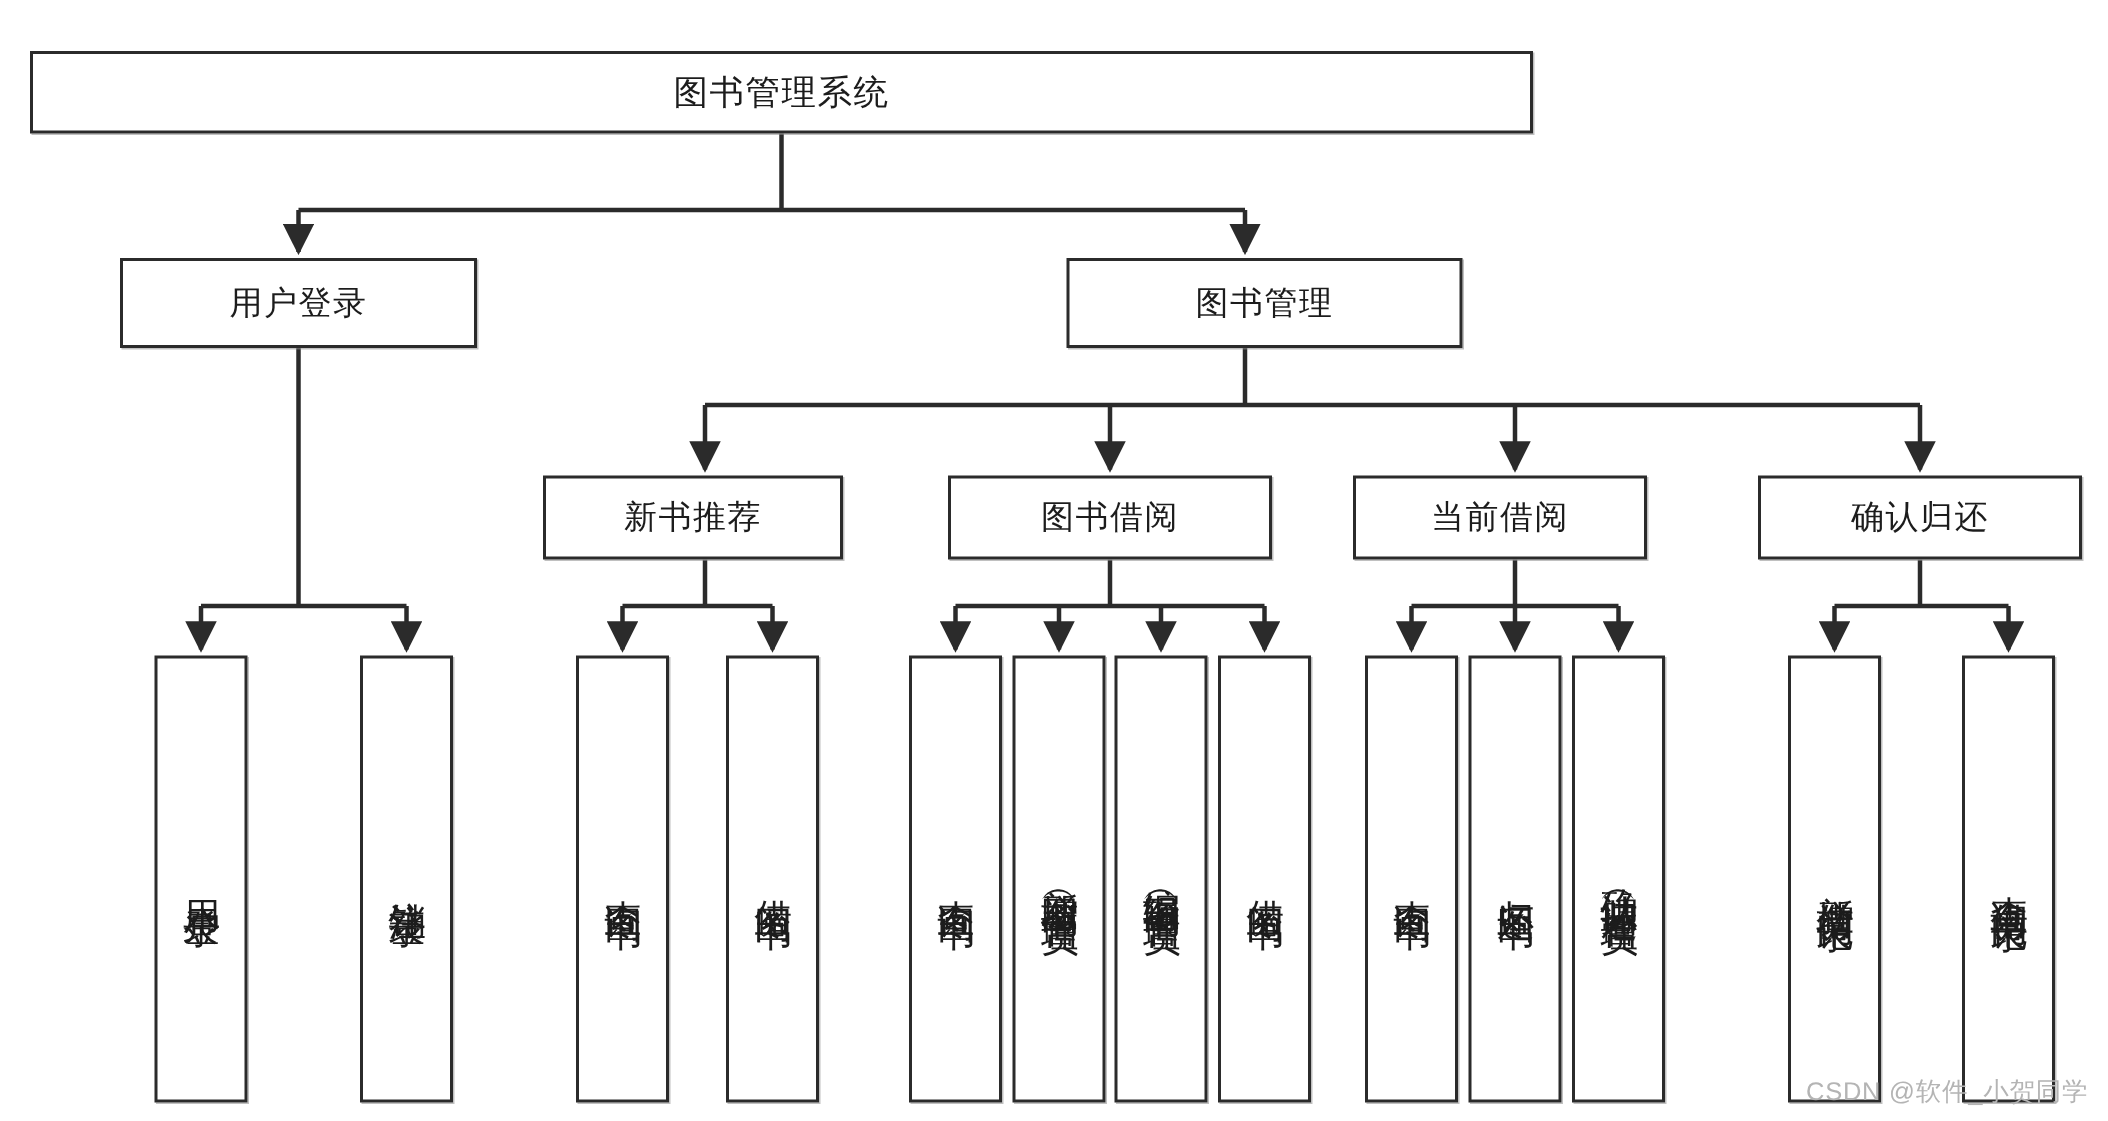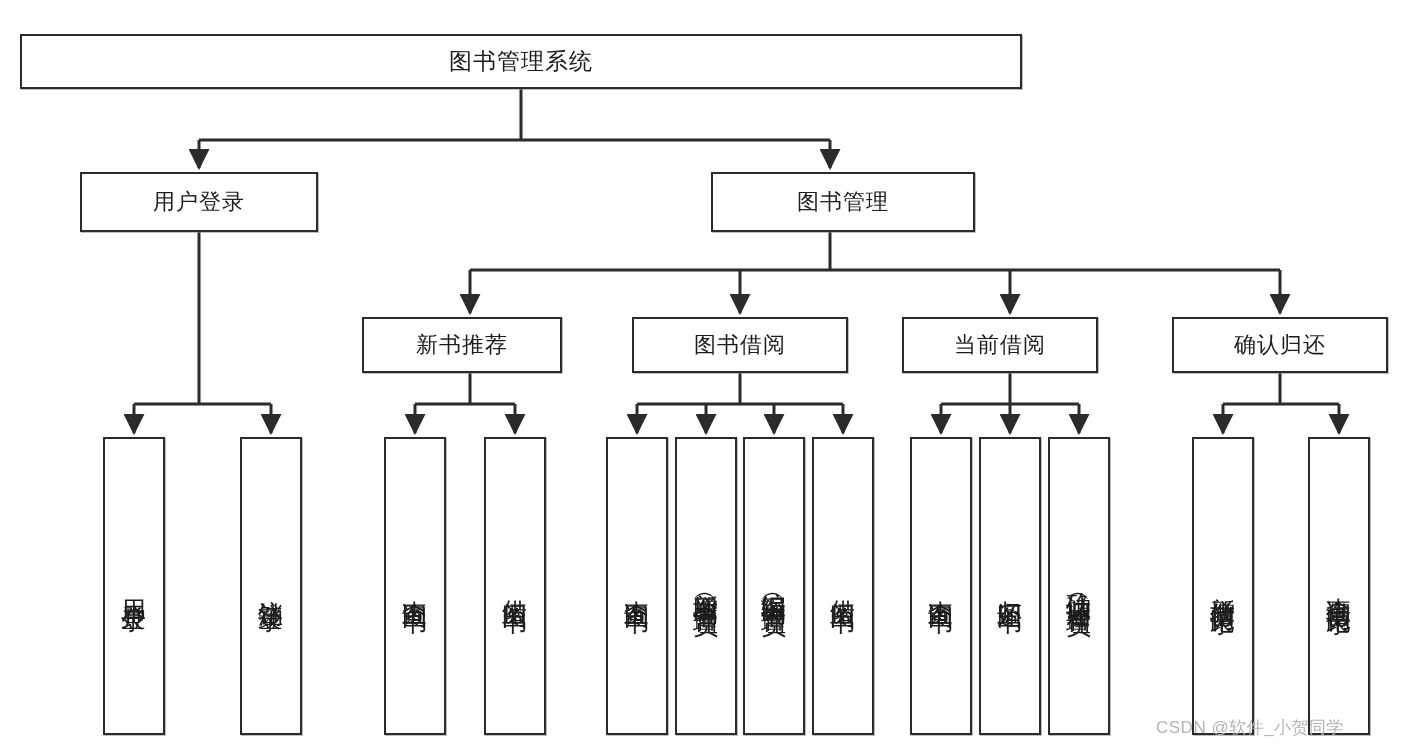--- a/index.html
+++ b/index.html
@@ -192,15 +192,15 @@
     <span class="label">确认归还（管理员）</span>
   </div>
 
   <div class="node vert" style="left:1192px; top:437px; width:62px; height:298px;">
     <span class="label">新增借阅记录</span>
   </div>
   <div class="node vert" style="left:1308px; top:437px; width:62px; height:298px;">
     <span class="label">查询借阅记录</span>
   </div>
 
-  <div class="watermark" style="left:1156px; top:716px;">CSDN @软件_小贺同学</div>
+  <div class="watermark" style="left:1204px; top:716px;">CSDN @软件_小贺同学</div>
 
 </div>
 
 </body></html>

